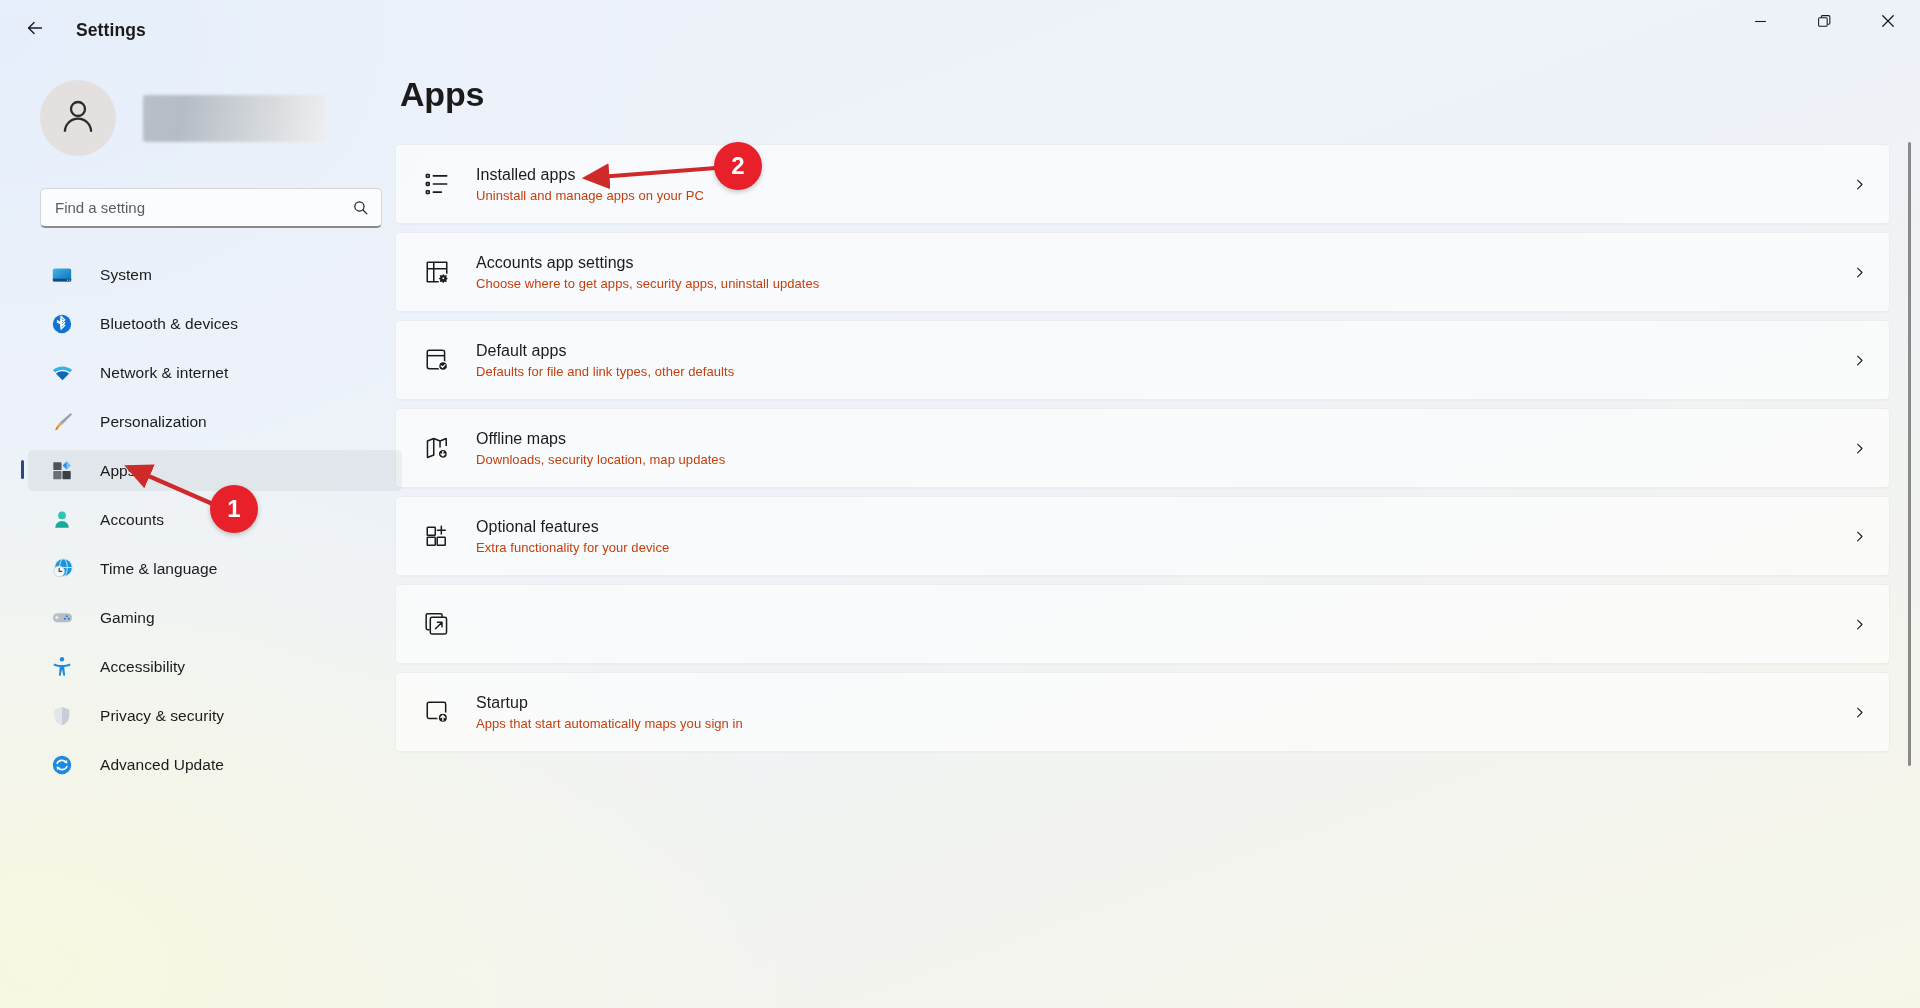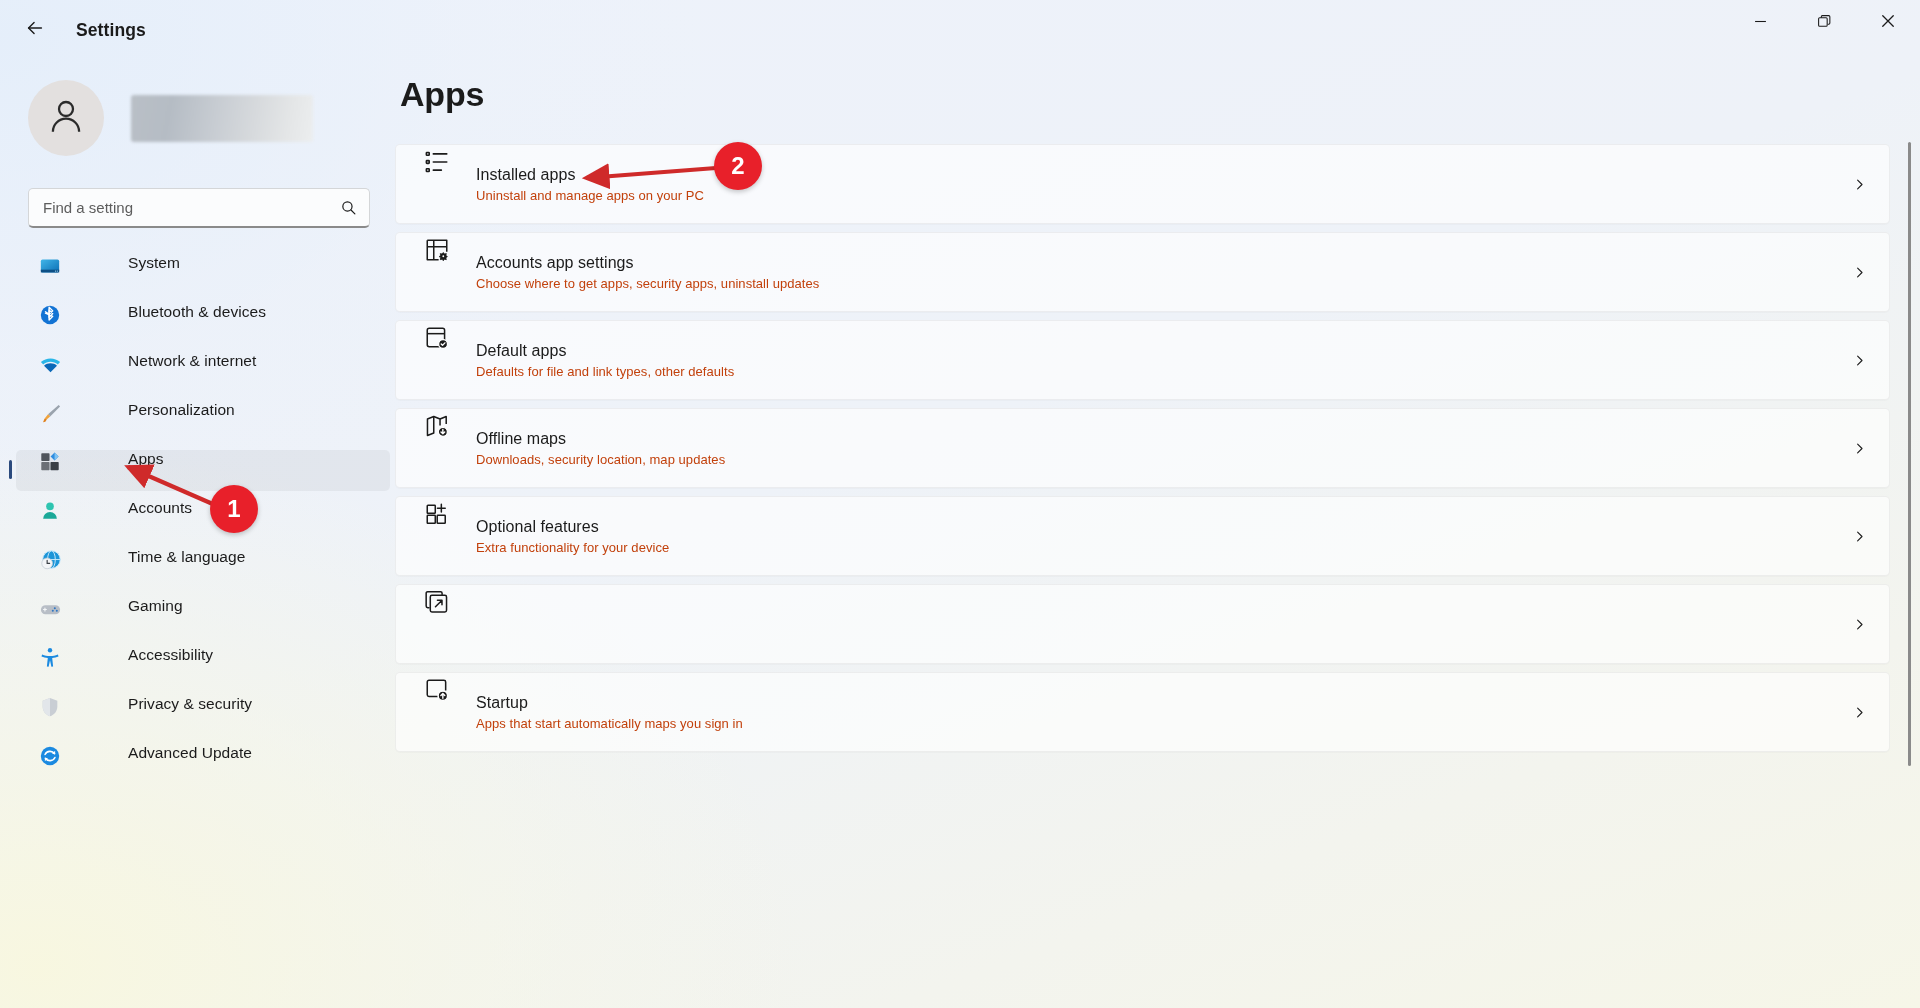--- a/index.html
+++ b/index.html
@@ -35,21 +35,21 @@
     margin-left:20px; font-size:17.5px; color:#1b1b1b; letter-spacing:0.1px;font-weight:bold;
   }
   .win-controls { margin-left:auto; display:flex; height:60px; }
   .win-btn {
     width:64px; height:46px; display:flex; align-items:center; justify-content:center;
     cursor:pointer;
   }
 
   
   .sidebar {
-    position:absolute; top:60px; left:4px; width:395px; height:948px; z-index:5;
+    position:absolute; top:60px; left:16px; width:395px; height:948px; z-index:5;
   }
   .profile { display:flex; align-items:center; padding:20px 0 0 24px; }
   .avatar {
     width:76px; height:76px; border-radius:50%;
     background:#e3e0df; display:flex; align-items:center; justify-content:center;
     flex:none;
   }
   .name-redacted {
     margin-left:27px; width:182px; height:47px; border-radius:3px;
     background:linear-gradient(100deg,#b9bfc6 0%,#b5bcc4 22%,#c7ccd2 46%,#d7dadd 68%,#e4e6e7 86%,#eceeef 100%);
@@ -65,23 +65,23 @@
     outline:none;
   }
   .search-input::placeholder { color:#5d5d5d; }
   .search-icon-btn {
     position:absolute; right:10px; top:9px; width:24px; height:24px;
     display:flex; align-items:center; justify-content:center; cursor:pointer;
   }
 
   .nav { margin-top:26px; padding:0 9px 0 12px; }
   .nav-item {
-    position:relative; display:flex; 
+    position:relative; display:flex; align-items:center;
     height:41px; border-radius:5px; padding-left:22px;
-    margin-bottom:8px; cursor:pointer;gap:40px;
+    margin-bottom:8px; cursor:pointer;
   }
   .nav-item.selected { background:rgba(0,0,0,0.047); }
   .nav-item.selected::before {
     content:""; position:absolute; left:-7px; top:10px;
     width:3px; height:19px; border-radius:2px; background:#2b4a7d;
   }
   .nav-icon {
     width:24px; height:24px; flex:none; margin-right:26px;
     display:flex; align-items:center; justify-content:center;
   }
@@ -91,21 +91,21 @@
   .main {
     position:absolute; top:60px; left:395px; width:1525px; height:948px;
     overflow:hidden; z-index:4;
   }
   .page-title {
     font-size:34px; font-weight:bold; color:#1b1b1b;
     margin:15px 0 0 5px; letter-spacing:-0.2px;
   }
   .cards { margin-top:30px; padding-right:30px; }
   .card {
-    position:relative; display:flex; 
+    position:relative; display:flex; align-items:center;
     height:80px; margin-bottom:8px; border-radius:5px;
     background:rgba(255,255,255,0.62);
     border:1px solid rgba(0,0,0,0.055);
     box-shadow:0 1px 1px rgba(0,0,0,0.022);
     cursor:pointer;
   }
   .card-icon {
     width:34px; height:34px; flex:none; margin:0 22px 0 24px;
     display:flex; align-items:center; justify-content:center;
   }

